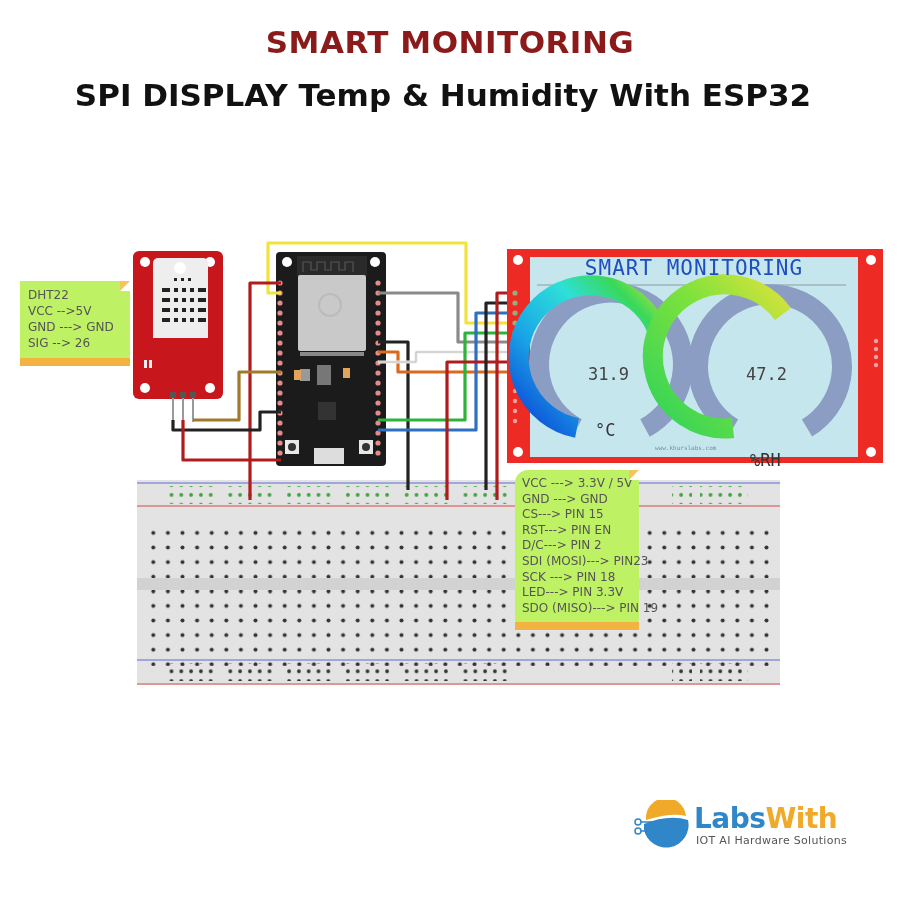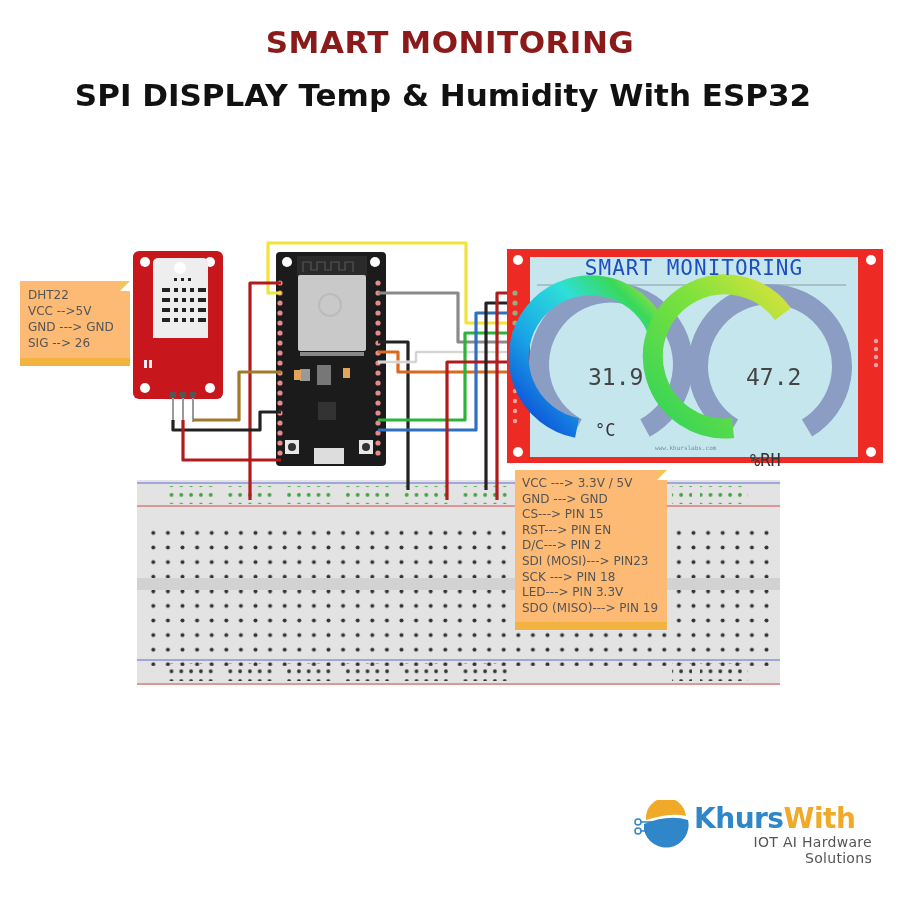--- a/index.html
+++ b/index.html
@@ -1,32 +1,32 @@
 <!DOCTYPE html>
 <html><head>
 <meta charset="utf-8">
 <style>
   html,body{margin:0;padding:0;background:#fff;}
   body{width:900px;height:900px;position:relative;overflow:hidden;font-family:"DejaVu Sans",sans-serif;}
   .title1{position:absolute;top:24px;left:0;width:900px;text-align:center;font-family:"DejaVu Sans",sans-serif;font-weight:bold;font-size:31px;color:#8b1a1a;letter-spacing:0.5px;}
   .title2{position:absolute;top:66px;left:0;width:886px;text-align:center;font-family:"DejaVu Sans",sans-serif;font-weight:bold;font-size:31px;color:#111;margin-top:11px;}
   svg.main{position:absolute;left:0;top:0;}
-  .note{position:absolute;background:#fdba74;color:#555;font-family:"DejaVu Sans",sans-serif;}
+  .note{position:absolute;background:#bef264;color:#555;font-family:"DejaVu Sans",sans-serif;}
   .note .line{display:block;white-space:nowrap;}
   .note .fold{position:absolute;right:0;top:0;width:0;height:0;border-left:10px solid #f6c35d;border-bottom:10px solid #fff;}
   .note .bar{position:absolute;left:0;right:0;bottom:0;height:8px;background:#f2b341;}
   .note1{left:20px;top:281px;width:110px;height:85px;font-size:12px;line-height:16px;padding:6px 0 0 8px;box-sizing:border-box;}
-  .note2{left:515px;top:470px;width:152px;height:160px;font-size:12px;line-height:15.6px;padding:6px 0 0 7px;box-sizing:border-box;}
+  .note2{left:515px;top:470px;width:124px;height:160px;font-size:12px;line-height:15.6px;padding:6px 0 0 7px;box-sizing:border-box;border-radius:13px;}
   .logo{position:absolute;left:632px;top:800px;width:240px;height:50px;}
   .logo .brand{position:absolute;left:62px;top:2px;font-family:"DejaVu Sans",sans-serif;font-weight:bold;font-size:28px;letter-spacing:-0.5px;}
   .logo .brand .b1{color:#2f86c8;}
   .logo .brand .b2{color:#f0a928;}
-  .logo .tag{position:absolute;left:64px;top:34px;font-family:"DejaVu Sans",sans-serif;font-size:14px;color:#555;letter-spacing:0.3px;text-align:right;}
+  .logo .tag{position:absolute;left:64px;top:34px;font-family:"DejaVu Sans",sans-serif;font-size:11px;color:#555;letter-spacing:0.3px;}
   .lcd-title{position:absolute;left:533px;top:256px;width:322px;text-align:center;font-family:"DejaVu Sans Mono",monospace;font-size:21px;color:#1f4fbf;letter-spacing:1px;}
-  .gval{position:absolute;font-family:"DejaVu Sans Mono",monospace;font-size:23px;color:#444;}
+  .gval{position:absolute;font-family:"DejaVu Sans Mono",monospace;font-size:17px;color:#444;}
   .gunit{position:absolute;font-family:"DejaVu Sans Mono",monospace;font-size:17px;color:#333;}
   .lcd-url{position:absolute;left:655px;top:444px;font-family:"DejaVu Sans Mono",monospace;font-size:6px;color:#7b8a99;}
 </style>
 </head>
 <body>
 
 <div class="title1">SMART MONITORING</div>
 <div class="title2">SPI DISPLAY Temp &amp; Humidity With ESP32</div>
 
 <svg class="main" width="900" height="900" viewBox="0 0 900 900">
@@ -286,15 +286,15 @@
 
 <div class="logo">
   <svg width="60" height="50" viewBox="0 0 60 50" style="position:absolute;left:0;top:0;">
     <path d="M14 20 A20 20 0 0 1 54 16 Q40 12 14 20z" fill="#f0a928"></path>
     <path d="M12 24 Q36 14 56 20 A22 22 0 0 1 12 30 z" fill="#2f86c8"></path>
     <circle cx="6" cy="22" r="3" fill="none" stroke="#2f86c8" stroke-width="1.5"></circle>
     <circle cx="6" cy="31" r="3" fill="none" stroke="#2f86c8" stroke-width="1.5"></circle>
     <line x1="9" y1="22" x2="22" y2="22" stroke="#2f86c8" stroke-width="1.5"></line>
     <line x1="9" y1="31" x2="20" y2="31" stroke="#2f86c8" stroke-width="1.5"></line>
   </svg>
-  <div class="brand"><span class="b1">Khurs</span><span class="b2">With</span></div>
+  <div class="brand"><span class="b1">Labs</span><span class="b2">With</span></div>
   <div class="tag">IOT AI Hardware Solutions</div>
 </div>
 
 </body></html>

